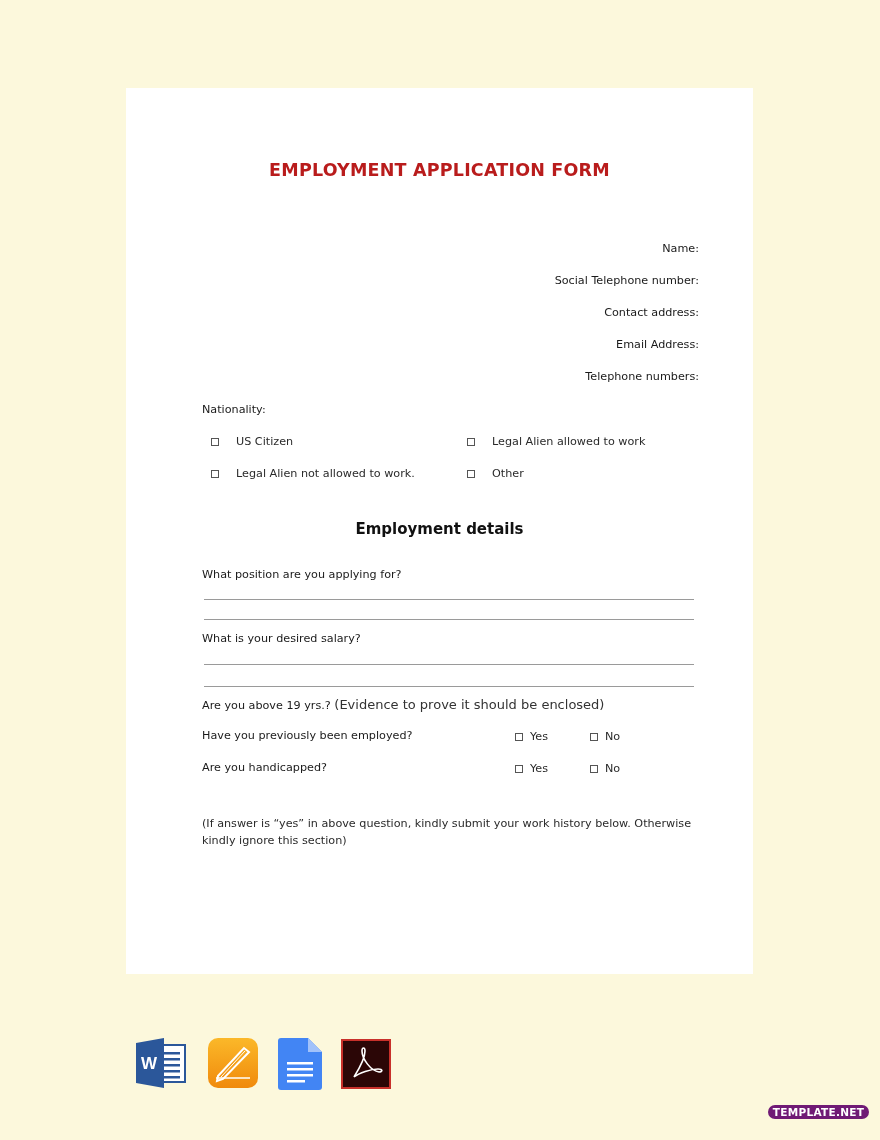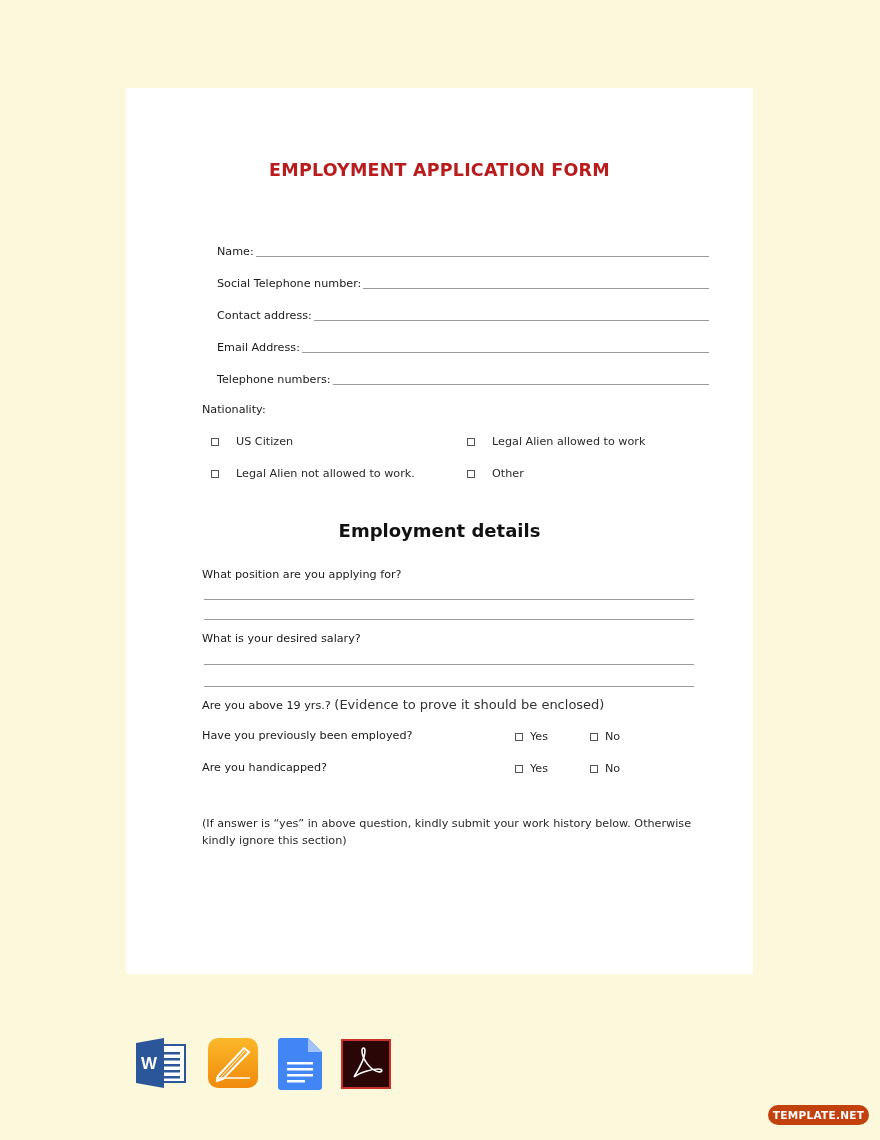--- a/index.html
+++ b/index.html
@@ -27,23 +27,24 @@
       letter-spacing: 0.2px;
     }
     .abs { position: absolute; }
     .label {
       font-size: 11.2px;
       color: #1a1a1a;
       white-space: nowrap;
     }
     .field-row {
       position: absolute;
-      left: 91px; width: 492px;
+      left: 81px; width: 492px;
       display: flex; align-items: flex-end;
       height: 16px;
+      flex-direction: column;
     }
     .field-row .line {
       flex: 1;
       border-bottom: 1px solid #9a9a9a;
       height: 0;
       margin-bottom: 1px;
       margin-left: 2px;
     }
     .opt {
       position: absolute;
@@ -56,38 +57,38 @@
       display: inline-block;
       width: 8px; height: 8px;
       border: 1px solid #555;
       box-sizing: border-box;
       background: #fff;
     }
     .opt .box { margin-right: 17px; }
     .yn .box { margin-right: 7px; }
     .section-title {
       position: absolute; left: 0; right: 0; top: 432px;
-      text-align: center; font-size: 18px; font-weight: bold; color: #111;
+      text-align: center; font-size: 15px; font-weight: bold; color: #111;
     }
     .hline {
       position: absolute; left: 78px; width: 490px;
       border-bottom: 1px solid #9a9a9a;
       height: 0;
     }
     .note {
       position: absolute; left: 76px; top: 727px; width: 500px;
       font-size: 11.2px; line-height: 17px; color: #2a2a2a;
     }
     .small { font-size: 13px; color: #333; }
     .icons { position: absolute; left: 136px; top: 1038px; }
     .icon { position: absolute; }
     .watermark {
       position: absolute; left: 768px; top: 1105px;
-      width: 101px; height: 20px; border-radius: 12px;
-      background: #c2410c; color: #fff;
+      width: 101px; height: 14px; border-radius: 12px;
+      background: #701a75; color: #fff;
       font-size: 10.5px; font-weight: bold; letter-spacing: 0.3px;
       display: flex; align-items: center; justify-content: center;
     }
   </style>
 </head>
 <body>
 
 <div class="page">
   <div class="title">EMPLOYMENT APPLICATION FORM</div>
 

